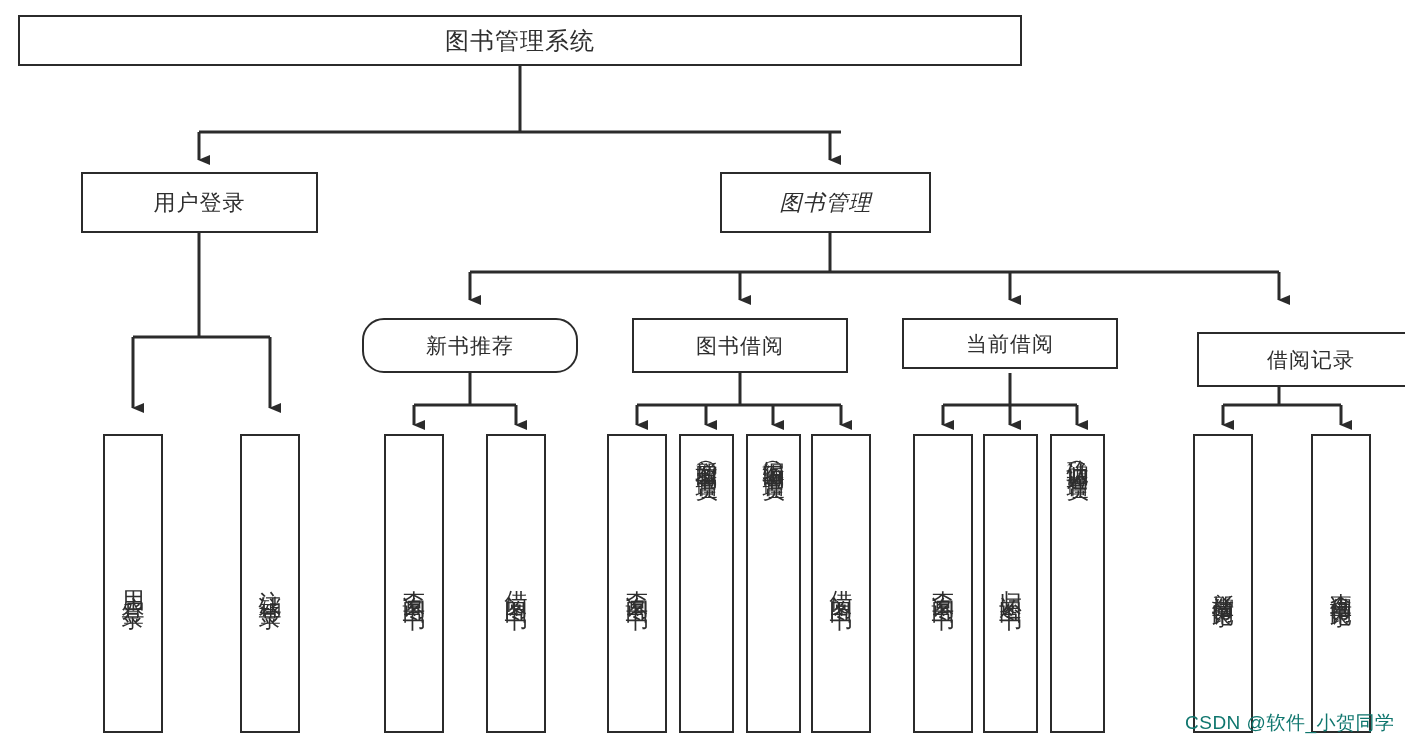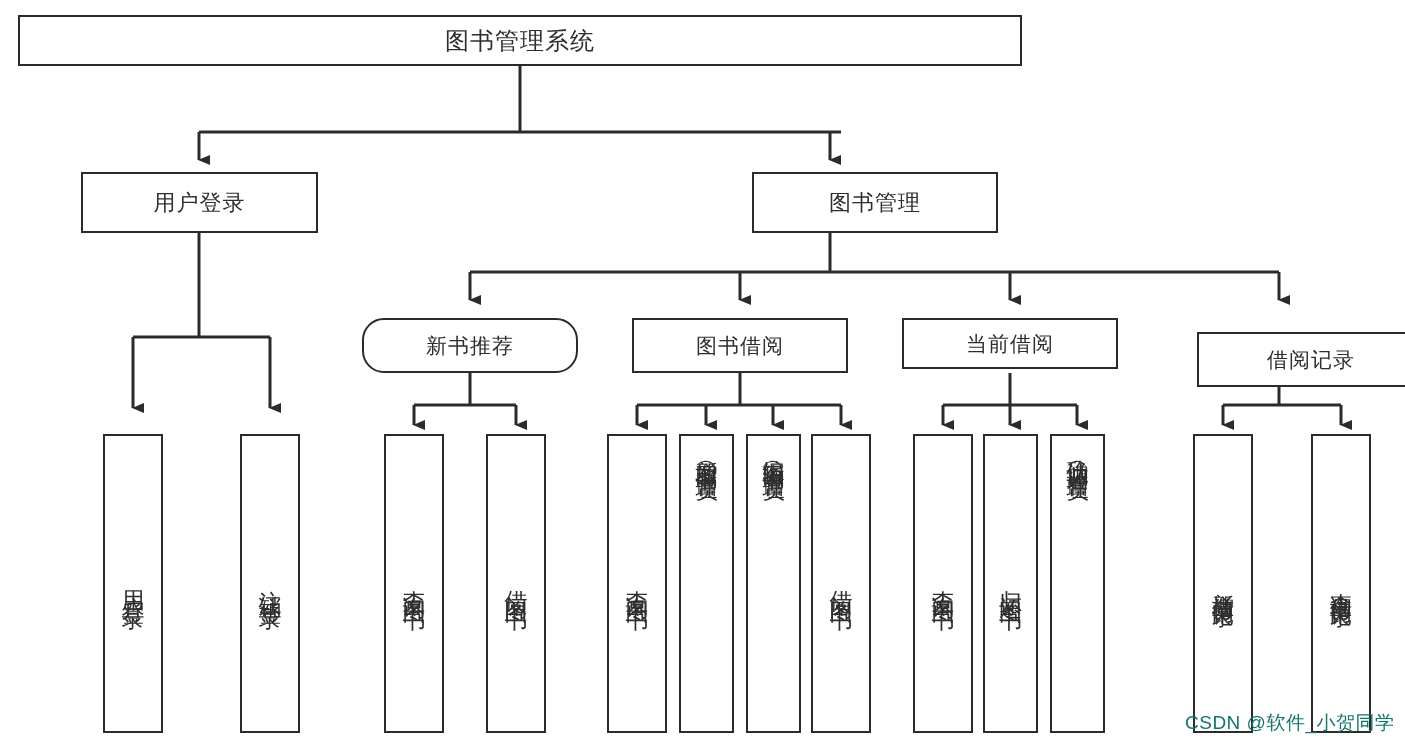--- a/index.html
+++ b/index.html
@@ -141,21 +141,21 @@
     </g>
   </svg>
 
   <div class="node node-root" style="left:18px; top:15px; width:1004px; height:51px;">
     <span>图书管理系统</span>
   </div>
 
   <div class="node node-l1" style="left:81px; top:172px; width:237px; height:61px;">
     <span>用户登录</span>
   </div>
-  <div class="node node-l1" style="left:752px; top:172px; width:246px; height:61px;">
+  <div class="node node-l1" style="left:720px; top:172px; width:211px; height:61px;font-style:italic;">
     <span>图书管理</span>
   </div>
 
   <div class="node node-l2" style="left:362px; top:318px; width:216px; height:55px;border-radius:22px;">
     <span>新书推荐</span>
   </div>
   <div class="node node-l2" style="left:632px; top:318px; width:216px; height:55px;font-family:Liberation Serif, serif;">
     <span>图书借阅</span>
   </div>
   <div class="node node-l2" style="left:902px; top:318px; width:216px; height:51px;">

